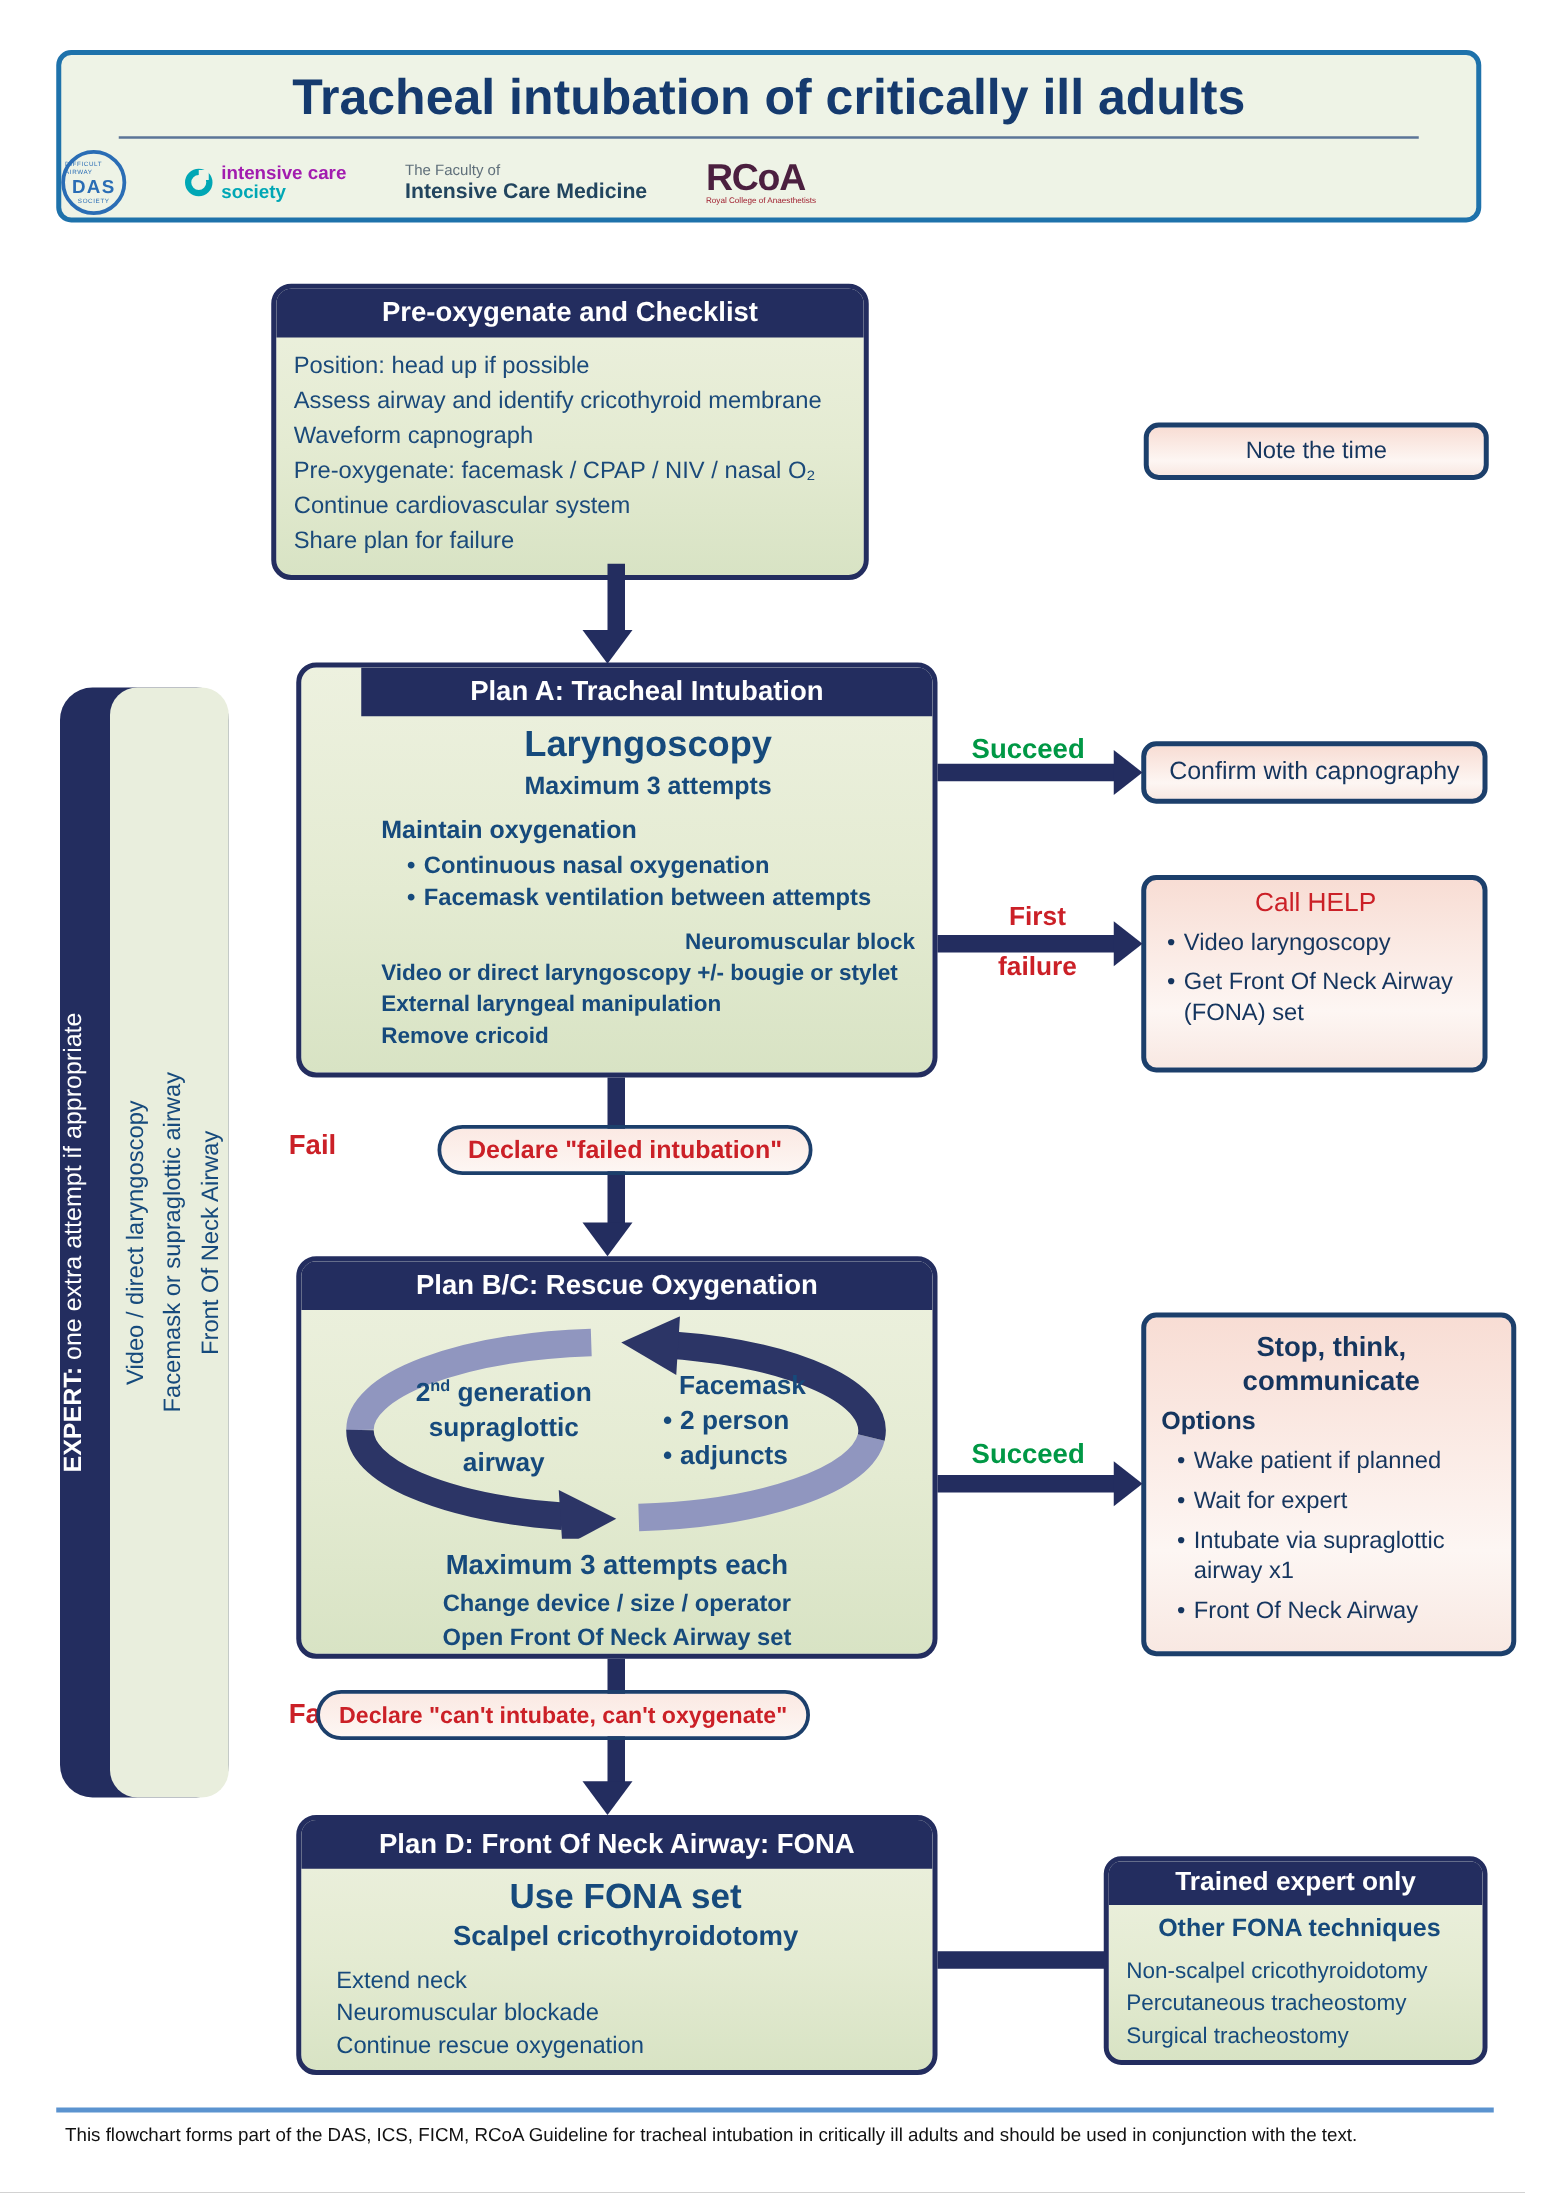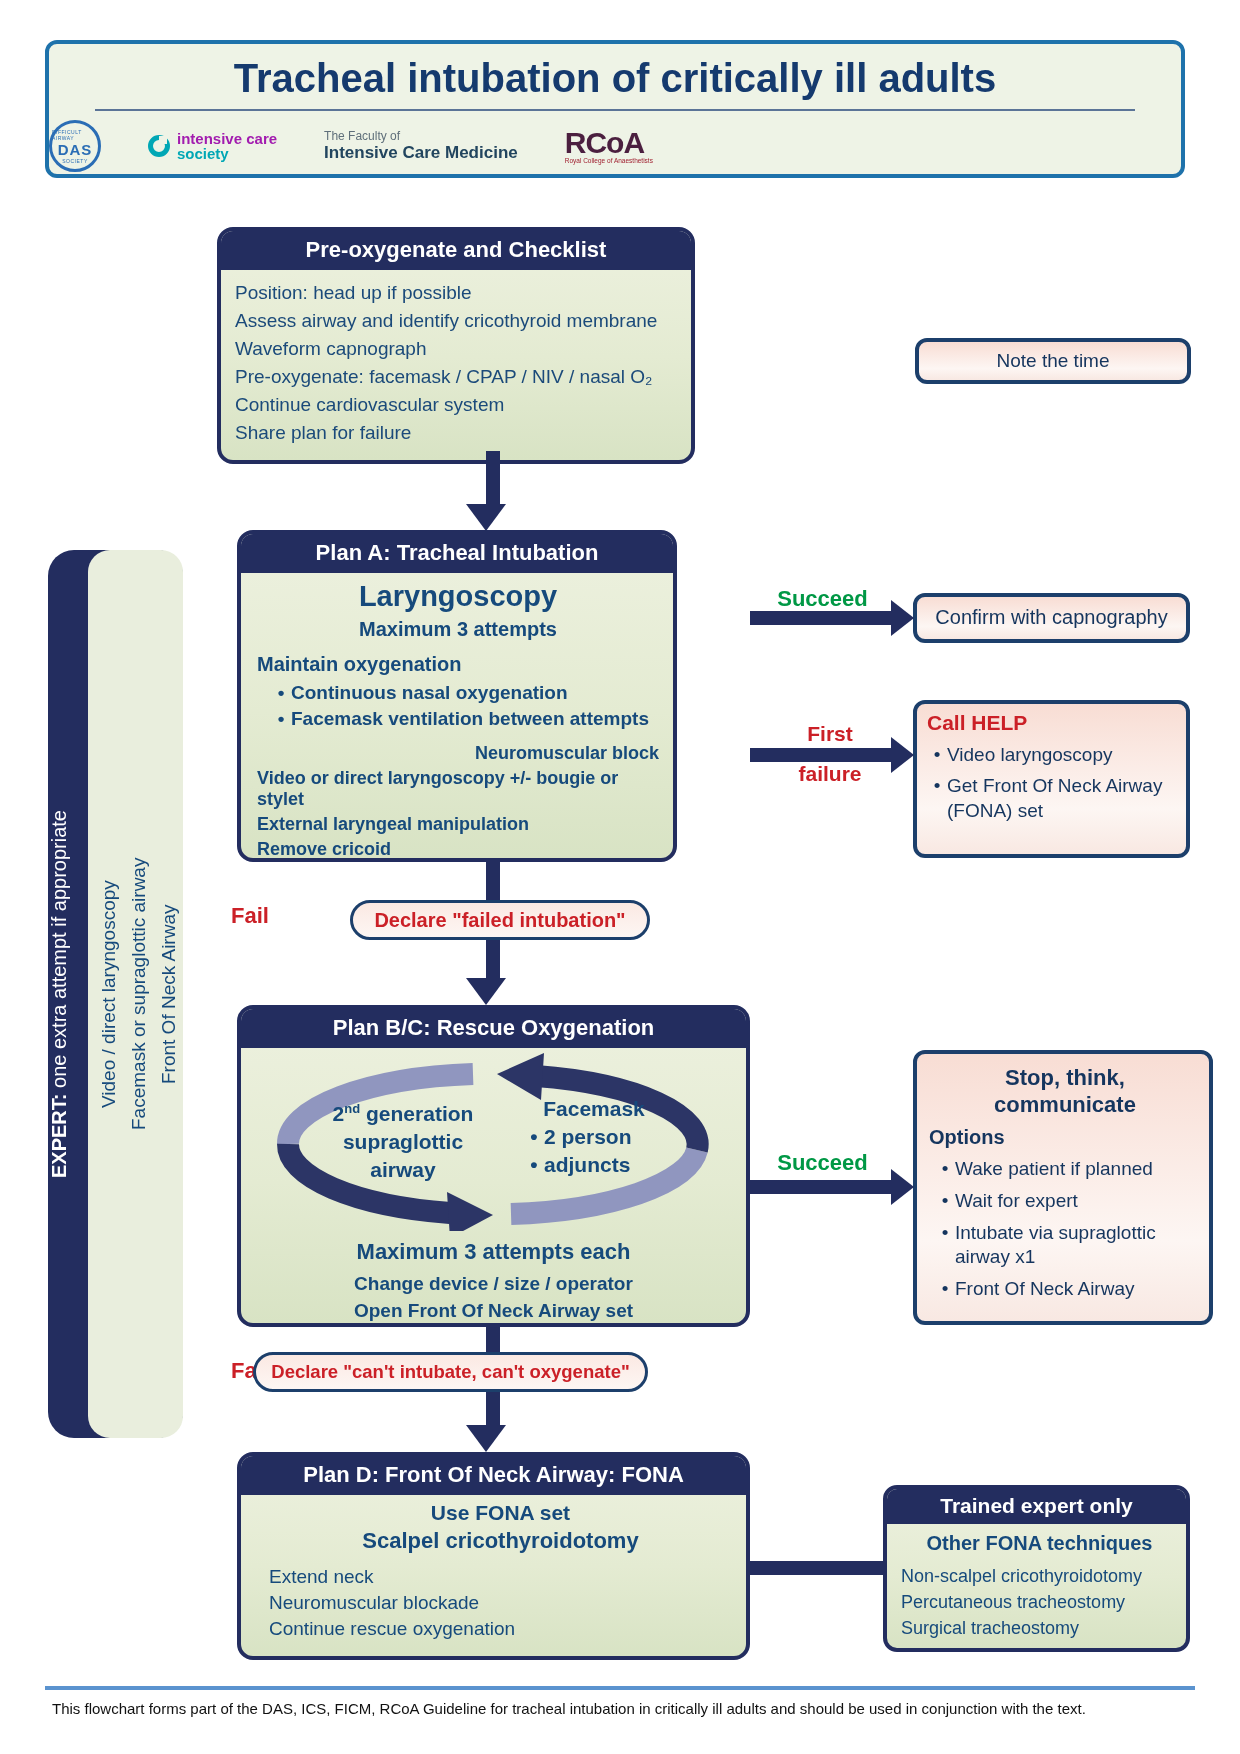--- a/index.html
+++ b/index.html
@@ -107,21 +107,21 @@
       <div>Continue cardiovascular system</div>
       <div>Share plan for failure</div>
     </div>
   </div>
 
   <div class="pinkbox" style="left:915px; top:338px; width:276px; height:46px; font-size:19px; text-align:center; line-height:37px;">Note the time</div>
 
   <div class="vshaft" style="left:486px; top:451px; height:54px;"></div>
   <div class="vhead" style="left:466px; top:504px;"></div>
 
-  <div class="plan" style="left:237px; top:530px; width:440px; height:332px;">
+  <div class="plan" style="left:237px; top:530px; width:513px; height:332px;padding-left:48px;">
     <div class="plan-header">Plan A: Tracheal Intubation</div>
     <div style="padding:5px 14px 8px 16px; color:#164a7c;">
       <div style="text-align:center; font-size:29px; font-weight:bold; margin-top:2px;">Laryngoscopy</div>
       <div style="text-align:center; font-size:20px; font-weight:bold; margin-top:5px;">Maximum 3 attempts</div>
       <div style="font-size:20px; font-weight:bold; margin-top:12px;">Maintain oxygenation</div>
       <div class="bullet" style="font-size:19px; font-weight:bold; margin:6px 0 0 14px;">
         <span class="b">•</span>
         <span>Continuous nasal oxygenation</span>
       </div>
       <div class="bullet" style="font-size:19px; font-weight:bold; margin:4px 0 0 14px;">
@@ -139,21 +139,21 @@
   <div class="hshaft" style="left:750px; top:611px; width:142px;"></div>
   <div class="hhead" style="left:891px; top:600px;"></div>
   <div class="pinkbox" style="left:913px; top:593px; width:277px; height:50px; font-size:20px; text-align:center; line-height:41px;">Confirm with capnography</div>
 
   <div class="lbl-red" style="left:775px; top:722px; width:110px; font-size:21px;">First</div>
   <div class="lbl-red" style="left:775px; top:762px; width:110px; font-size:21px;">failure</div>
   <div class="hshaft" style="left:750px; top:748px; width:142px;"></div>
   <div class="hhead" style="left:891px; top:737px;"></div>
 
   <div class="pinkbox" style="left:913px; top:700px; width:277px; height:158px; padding:7px 8px 0 10px;">
-    <div style="font-size:21px; font-weight:bold; color:#cb2027;">Call HELP</div>
+    <div style="text-align:center; font-size:21px; font-weight:normal; color:#cb2027;">Call HELP</div>
     <div class="bullet" style="font-size:19px; margin-top:7px; line-height:25px;">
       <span class="b">•</span>
       <span>Video laryngoscopy</span>
     </div>
     <div class="bullet" style="font-size:19px; margin-top:6px; line-height:25px;">
       <span class="b">•</span>
       <span>Get Front Of Neck Airway (FONA) set</span>
     </div>
   </div>
 
@@ -224,21 +224,21 @@
   </div>
 
   <div class="vshaft" style="left:486px; top:1327px; height:99px;"></div>
   <div class="vhead" style="left:466px; top:1425px;"></div>
   <div class="lbl-red" style="left:215px; top:1358px; width:70px;">Fail</div>
   <div class="pill" style="left:253px; top:1352px; width:395px; height:40px; font-size:18.5px; line-height:34px;">Declare "can't intubate, can't oxygenate"</div>
 
   <div class="plan" style="left:237px; top:1452px; width:513px; height:208px;">
     <div class="plan-header">Plan D: Front Of Neck Airway: FONA</div>
     <div style="padding:6px 14px 0 28px; color:#164a7c;">
-      <div style="text-align:center; font-size:21px; font-weight:bold;">Use FONA set</div>
+      <div style="text-align:center; font-size:28px; font-weight:bold;">Use FONA set</div>
       <div style="text-align:center; font-size:22px; font-weight:bold; margin-top:3px;">Scalpel cricothyroidotomy</div>
       <div style="font-size:19px; margin-top:12px;">Extend neck</div>
       <div style="font-size:19px; margin-top:4px;">Neuromuscular blockade</div>
       <div style="font-size:19px; margin-top:4px;">Continue rescue oxygenation</div>
     </div>
   </div>
 
   <div class="hshaft" style="left:750px; top:1561px; width:135px;"></div>
 
   <div class="plan" style="left:883px; top:1485px; width:307px; height:167px; border-radius:14px;">

